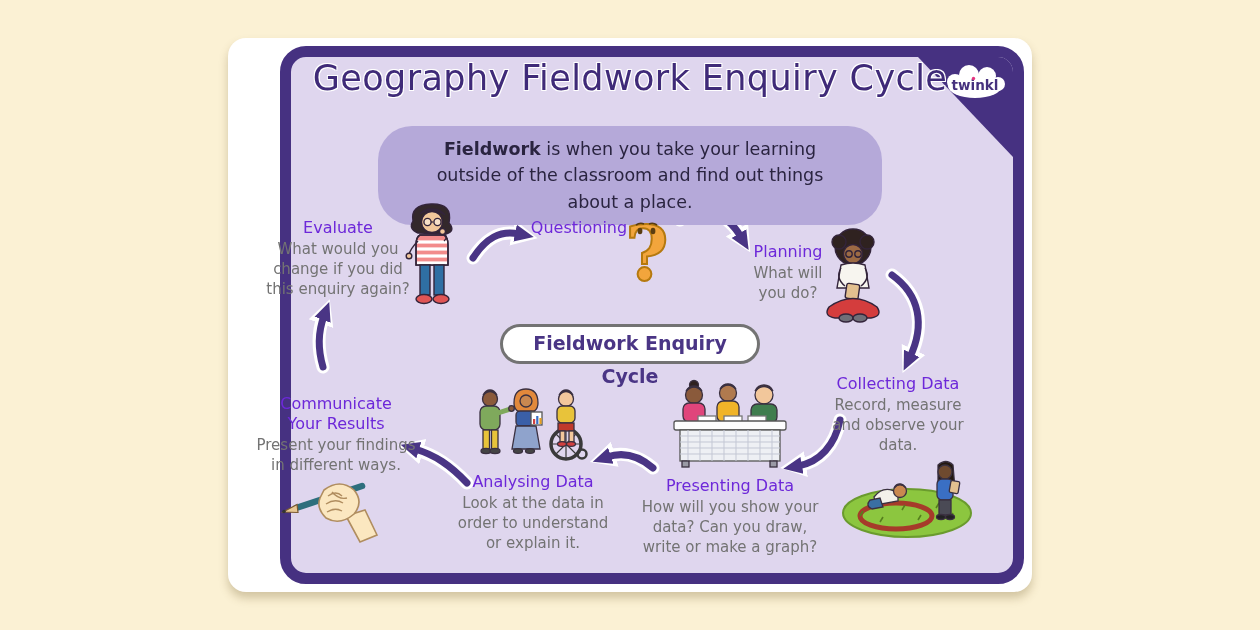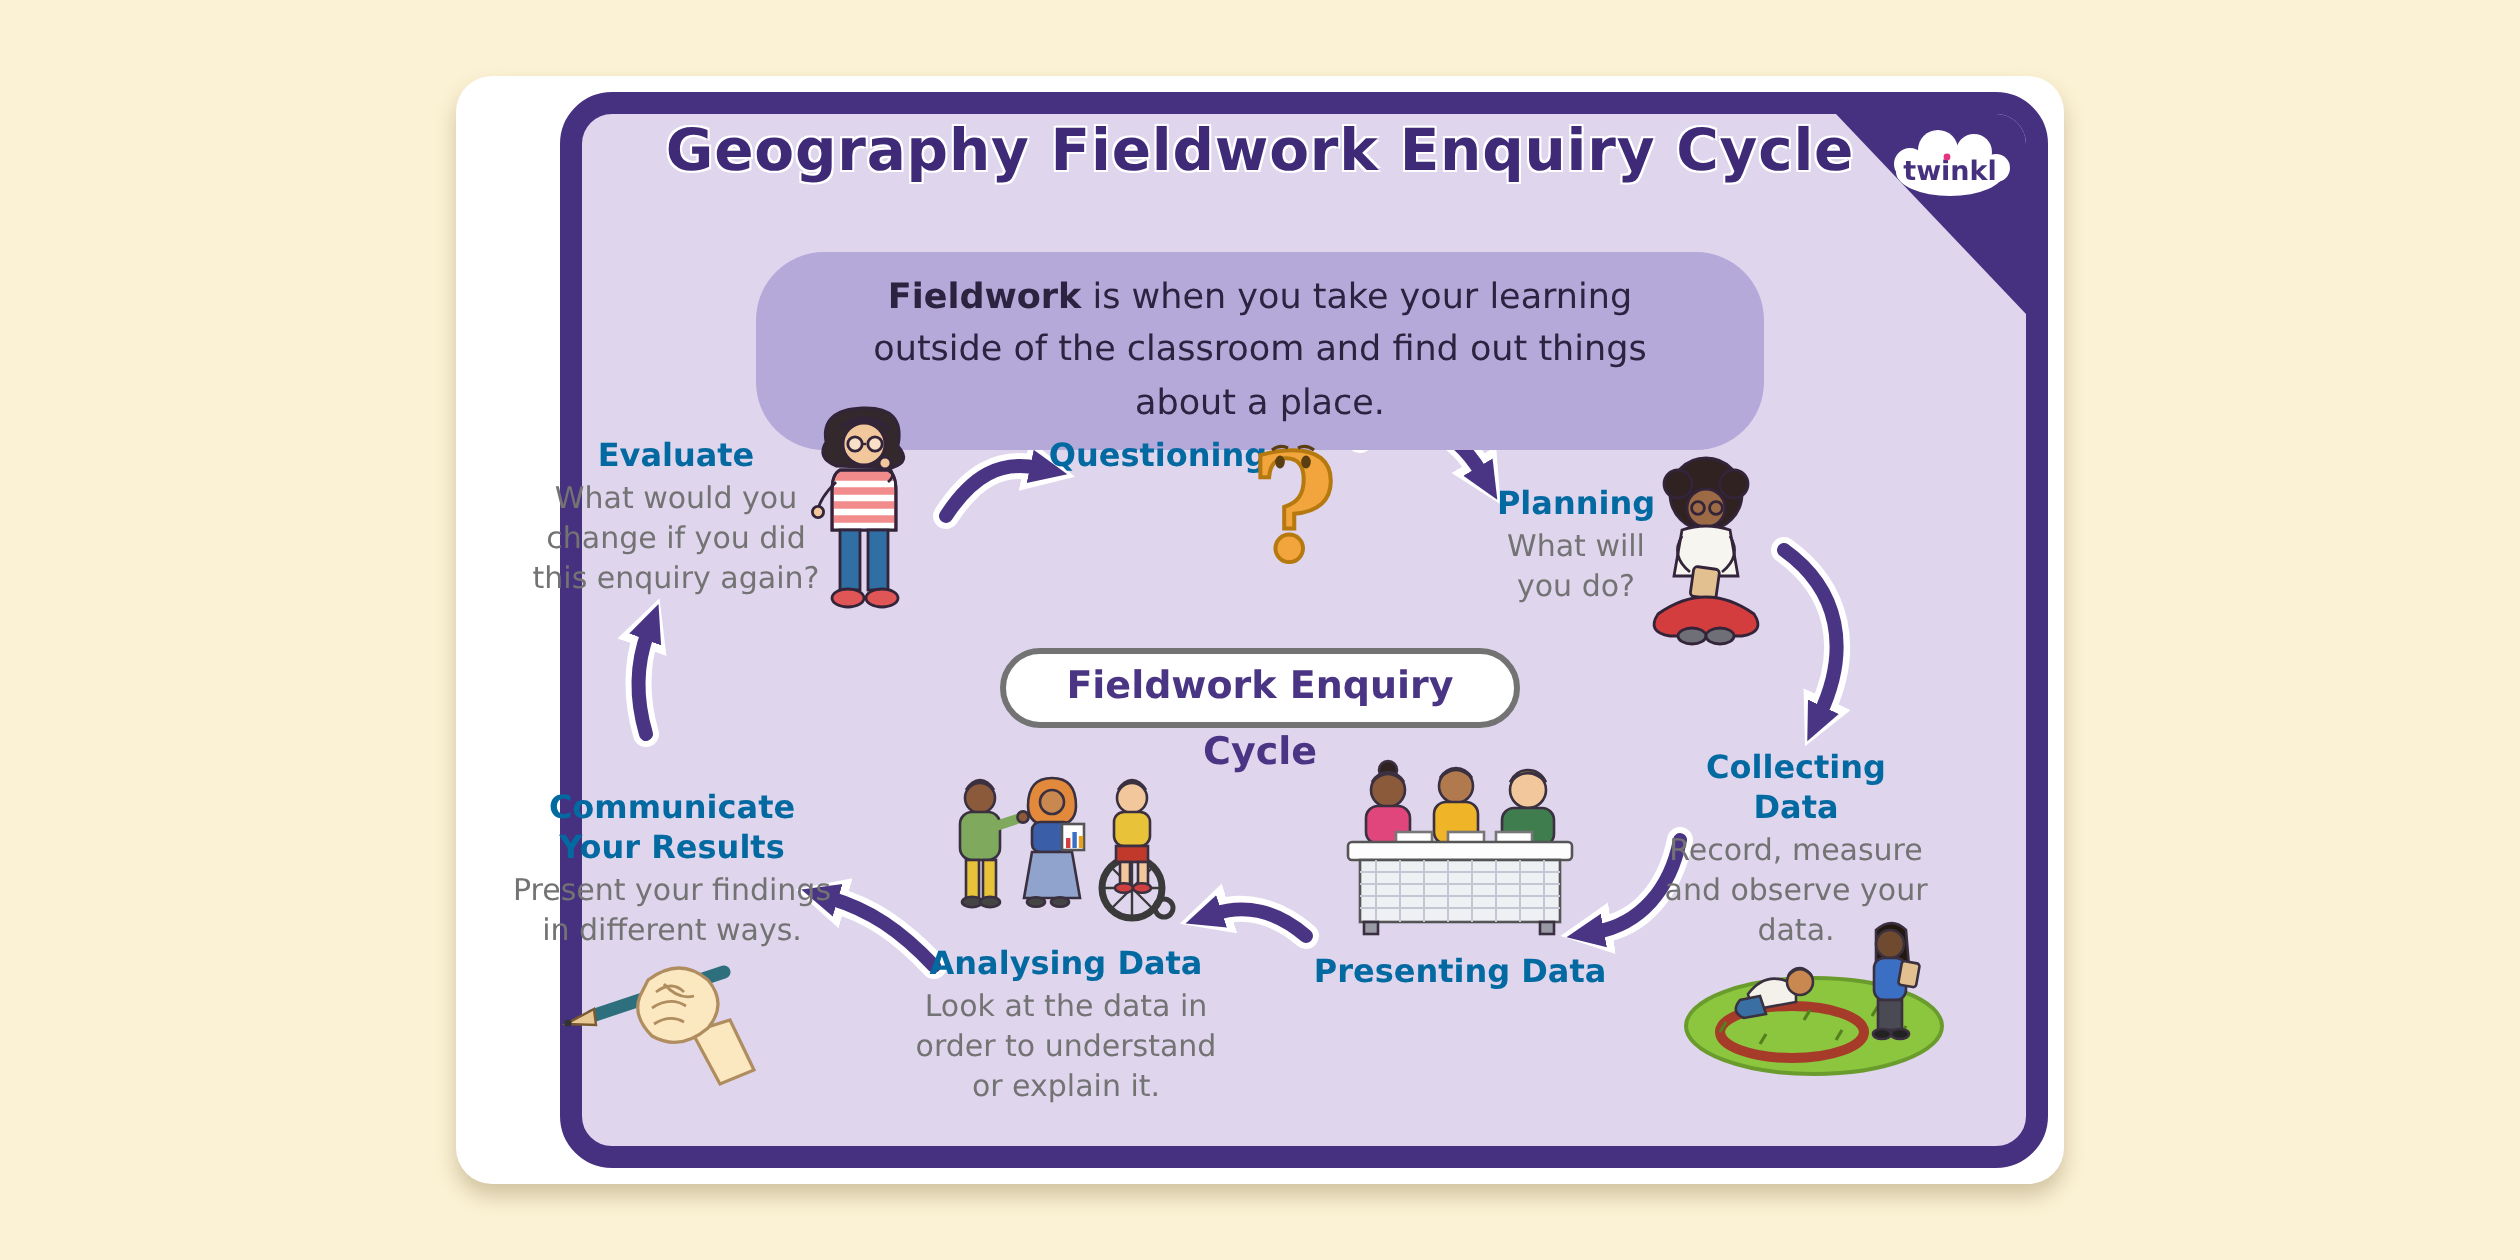--- a/index.html
+++ b/index.html
@@ -19,36 +19,36 @@
     background:#DFD6EE;overflow:hidden;margin-left:44px;
   }
   .corner{
     position:absolute;top:0;right:0;width:95px;height:100px;
     background:#463181;
     clip-path:polygon(0 0,100% 0,100% 100%);
   }
   .cloud{position:absolute;top:6px;right:5px;width:66px;height:40px;}
   .title{
     position:absolute;top:20px;left:0;width:100%;text-align:center;
-    font-size:29px;font-weight:bold;color:#3F2A78;letter-spacing:.4px;z-index:2;
+    font-size:35px;font-weight:normal;color:#3F2A78;letter-spacing:.4px;z-index:2;
     text-shadow:1px 1px 0 #fff,-1px -1px 0 #fff,1px -1px 0 #fff,-1px 1px 0 #fff;
   }
   .intro{
     position:absolute;left:150px;top:88px;width:504px;box-sizing:border-box;
     background:#B5A9D9;border-radius:34px;padding:10px 44px;
     text-align:center;font-size:17.5px;line-height:1.5;color:#2A2440;z-index:2;
   }
   .intro b{font-weight:bold;}
   .pill{
     position:absolute;left:272px;top:286px;width:260px;height:40px;box-sizing:border-box;
     background:#fff;border:3px solid #737373;border-radius:22px;
     text-align:center;line-height:33px;font-weight:bold;font-size:19px;color:#4A3585;z-index:2;
   }
   .stage{position:absolute;text-align:center;z-index:2;}
-  .stage-name{font-weight:bold;color:#0369a1;font-size:16px;line-height:1.25;margin-bottom:2px;}
+  .stage-name{font-weight:normal;color:#6d28d9;font-size:16px;line-height:1.25;margin-bottom:2px;}
   .stage-desc{color:#737373;font-size:15px;line-height:1.32;}
   .st-evaluate{left:32px;top:180px;width:156px;}
   .st-questioning{left:278px;top:180px;width:146px;}
   .st-planning{left:512px;top:204px;width:96px;}
   .st-collecting{left:602px;top:336px;width:136px;}
   .st-presenting{left:410px;top:438px;width:184px;}
   .st-analysing{left:222px;top:434px;width:166px;}
   .st-communicate{left:26px;top:340px;width:164px;}
   .st-communicate .stage-name{width:124px;margin:16px auto 2px;}
   .illus{position:absolute;z-index:2;}
@@ -143,20 +143,21 @@
   <div class="stage st-planning">
     <div class="stage-name">Planning</div>
     <div class="stage-desc">What will you do?</div>
   </div>
   <div class="stage st-collecting">
     <div class="stage-name">Collecting Data</div>
     <div class="stage-desc">Record, measure and observe your data.</div>
   </div>
   <div class="stage st-presenting">
     <div class="stage-name">Presenting Data</div>
+    <div class="stage-desc">How will you show your data? Can you draw, write or make a graph?</div>
   </div>
   <div class="stage st-analysing">
     <div class="stage-name">Analysing Data</div>
     <div class="stage-desc">Look at the data in order to understand or explain it.</div>
   </div>
   <div class="stage st-communicate">
     <div class="stage-name">Communicate Your Results</div>
     <div class="stage-desc">Present your findings in different ways.</div>
   </div>
   <div class="stage st-evaluate">

